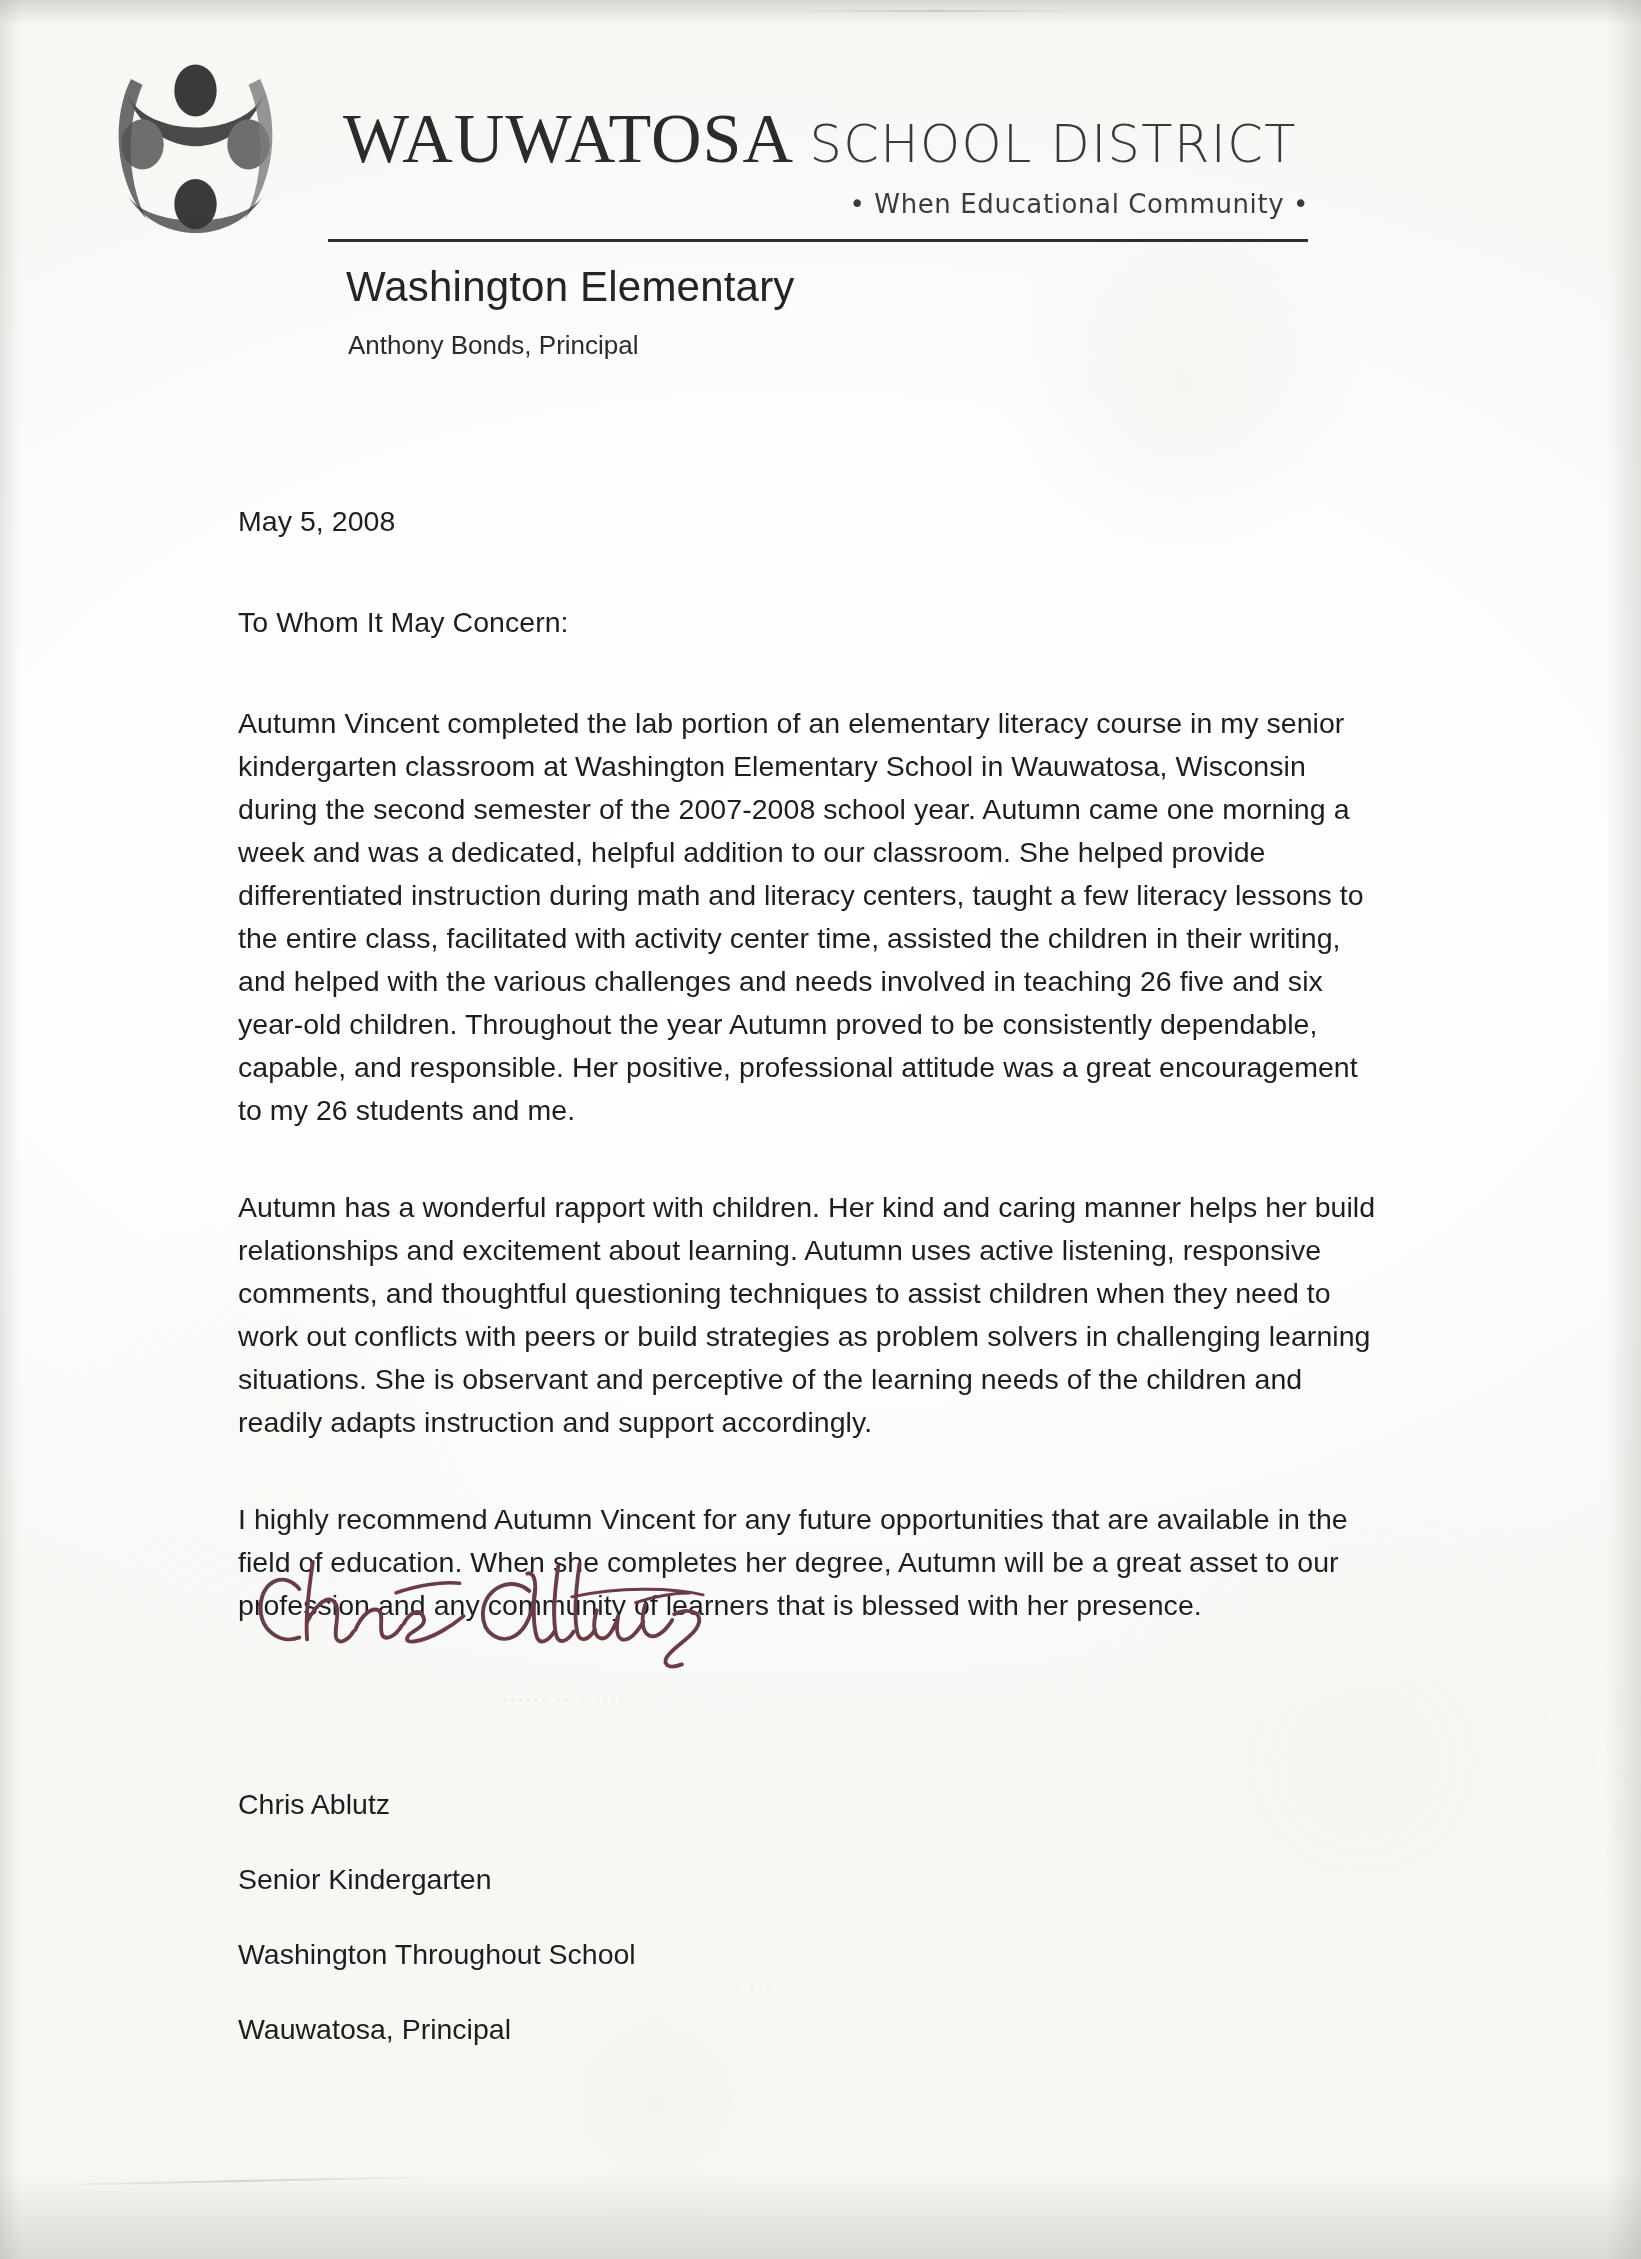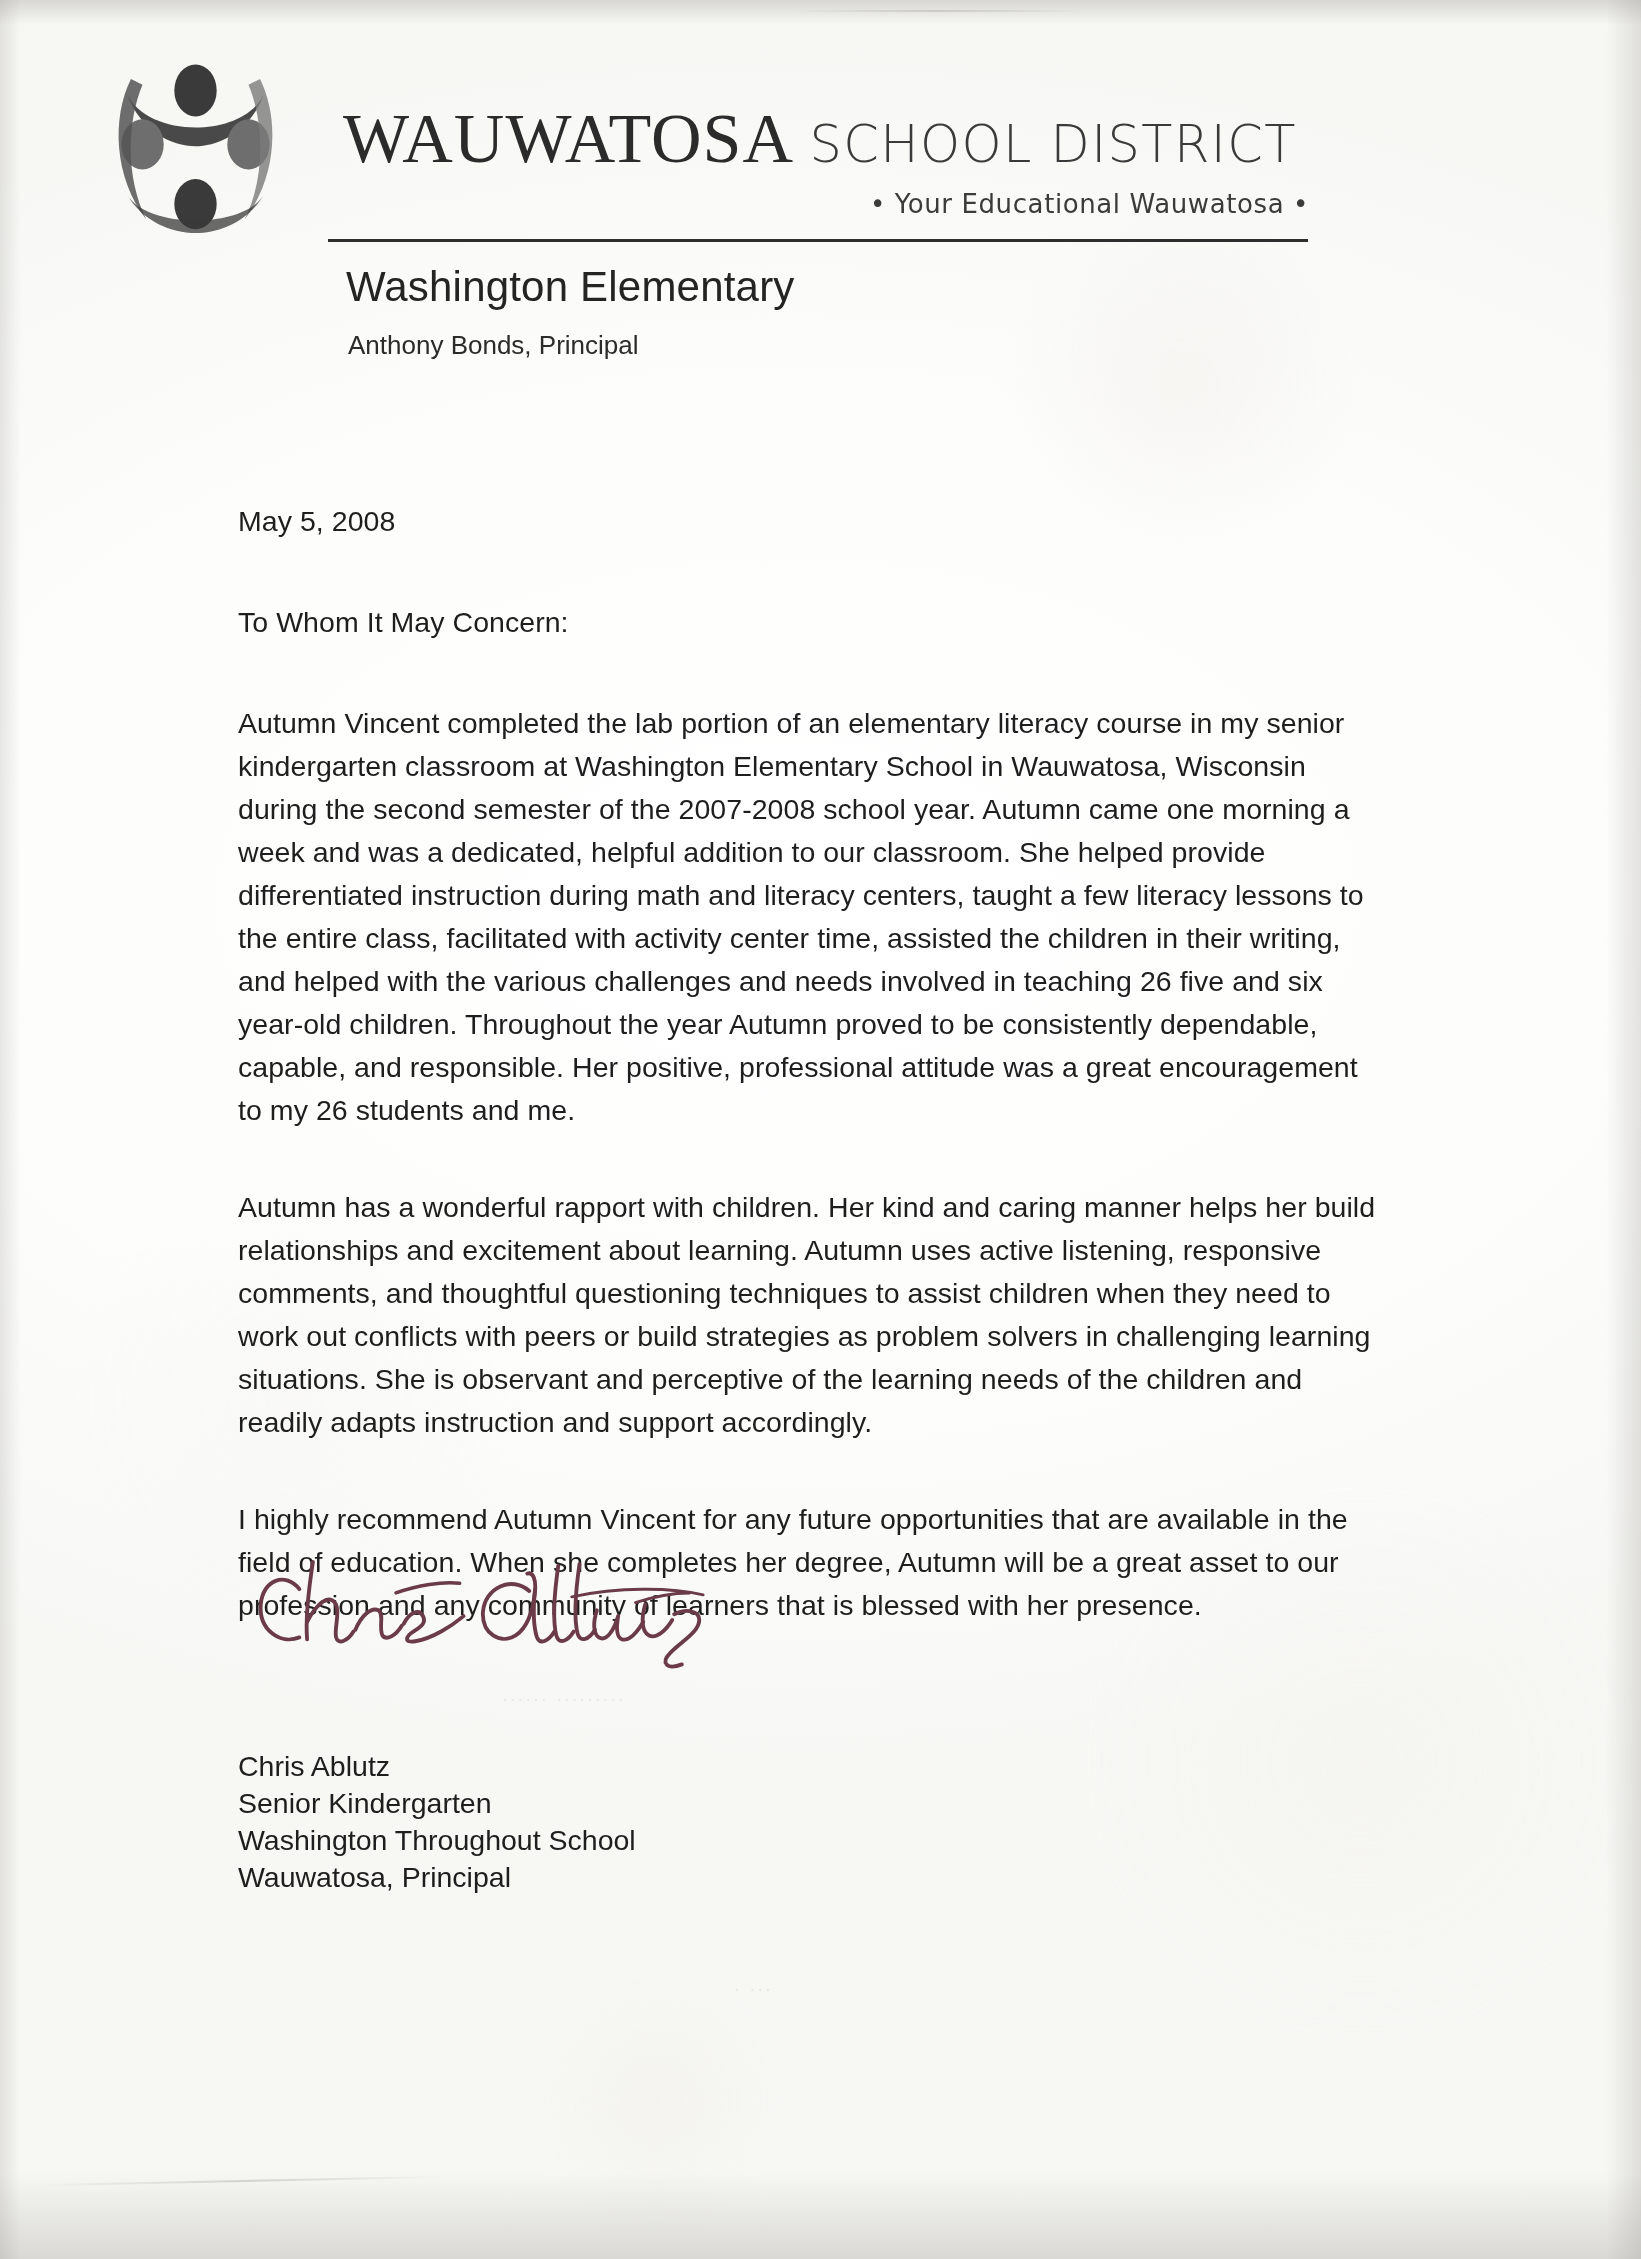--- a/index.html
+++ b/index.html
@@ -166,21 +166,21 @@
   .signature svg { display: block; width: 454px; height: 145px; }
 
   .signoff {
     position: absolute;
     left: 238px;
     top: 1748px;
     font-size: 28.5px;
     line-height: 37px;
     color: #1e1e1e;
   }
-  .signoff div { white-space: nowrap; }
+  .signoff div { white-space: nowrap; margin-top: 38px; }
 
   
   .footer {
     position: absolute;
     left: 340px;
     top: 1952px;
     font-size: 22px;
     line-height: 33px;
     color: #1f1f1f;
     white-space: nowrap;
@@ -233,21 +233,21 @@
 
           <path d="M24 150 C 44 186, 146 186, 166 150 C 150 178, 120 190, 95 190 C 70 190, 40 178, 24 150 Z" fill="#3a3a3a" opacity=".75"></path>
         </g>
       </svg>
     </div>
 
     <div class="district-name">
       <span class="wauwatosa">WAUWATOSA</span><span class="schooldistrict">SCHOOL DISTRICT</span>
     </div>
 
-    <div class="tagline">• Your Educational Wauwatosa •</div>
+    <div class="tagline">• When Educational Community •</div>
 
     <div class="rule"></div>
 
     <div class="school-name">Washington Elementary</div>
     <div class="principal">Anthony Bonds, Principal</div>
   </div>
 
   <div class="letter">
     <div class="date">May 5, 2008</div>
     <div class="salutation">To Whom It May Concern:</div>

